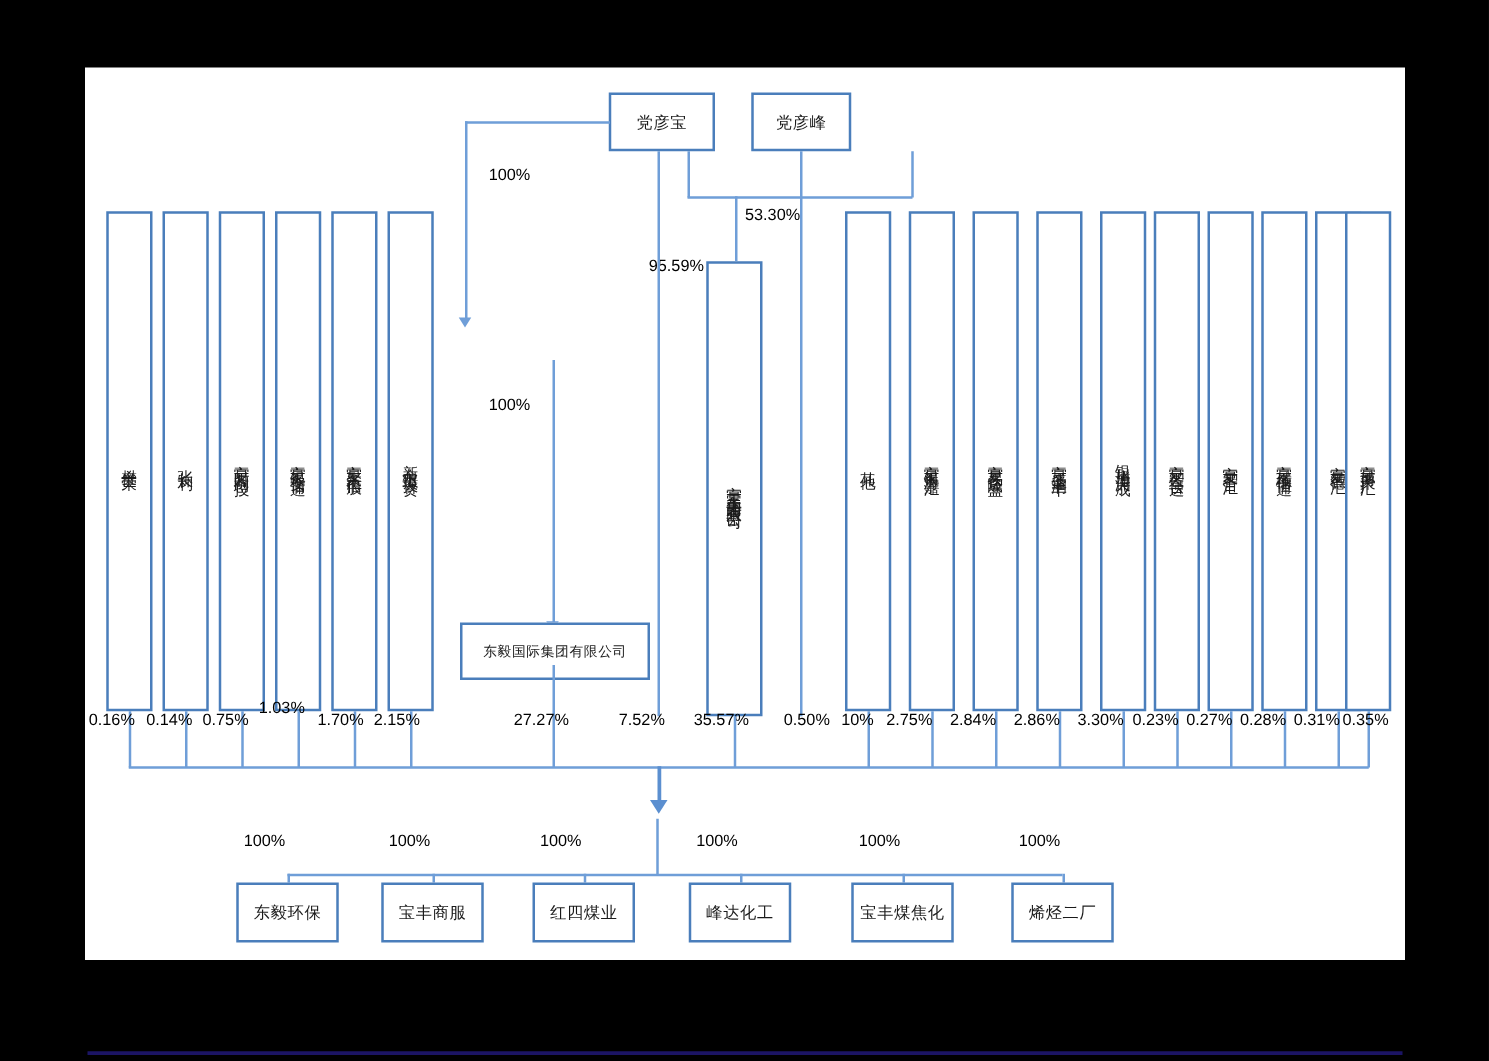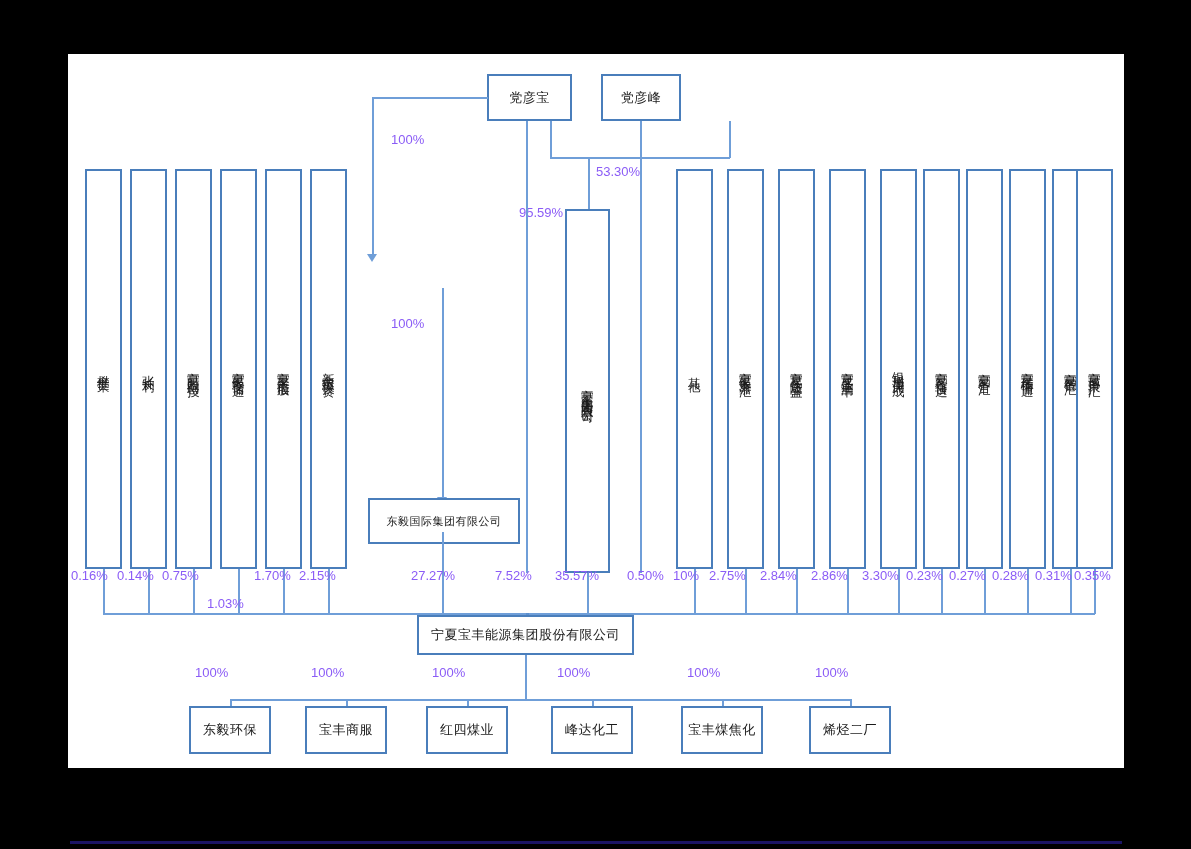--- a/index.html
+++ b/index.html
@@ -11,21 +11,21 @@
 
   .box{position:absolute;box-sizing:border-box;border:2px solid #4a7ebb;background:#fff;
        display:flex;align-items:center;justify-content:center;text-align:center;
        font-family:"DejaVu Sans","Liberation Sans",sans-serif;color:#1a1a1a;}
   .box.h{font-size:13px;letter-spacing:.5px;}
   .vbox{position:absolute;box-sizing:border-box;border:2px solid #4a7ebb;background:#fff;
         display:flex;align-items:center;justify-content:center;}
   .vtext{writing-mode:vertical-rl;text-orientation:upright;font-size:12.5px;line-height:1.55;
          letter-spacing:2.5px;color:#1a1a1a;font-family:"DejaVu Sans","Liberation Sans",sans-serif;
          white-space:nowrap;}
-  .pct{position:absolute;font-size:13px;color:#8b5cf6;white-space:nowrap;
+  .pct{position:absolute;font-size:13px;color:#000000;white-space:nowrap;
        font-family:"Liberation Sans","DejaVu Sans",sans-serif;}
   .ln{position:absolute;background:#6f9ed8;}
   .lnv{width:1.6px;}
   .lnh{height:1.6px;}
   .lnthick{background:#5b8fd0;}
   .arrow{position:absolute;width:0;height:0;border-left:5px solid transparent;
          border-right:5px solid transparent;border-top:8px solid #6f9ed8;}
   .arrow.big{border-left:7px solid transparent;border-right:7px solid transparent;
              border-top:11px solid #5b8fd0;}
 </style>
@@ -94,21 +94,21 @@
     <div class="ln lnv" style="left:80px;top:515px;height:45px;"></div>
     <div class="ln lnv" style="left:125px;top:515px;height:45px;"></div>
     <div class="ln lnv" style="left:170px;top:515px;height:45px;"></div>
     <div class="ln lnv" style="left:215px;top:515px;height:45px;"></div>
     <div class="ln lnv" style="left:260px;top:515px;height:45px;"></div>
     <div class="ln lnv" style="left:374px;top:478px;height:82px;"></div>
 
     <div class="pct" style="left:3px;top:514px;">0.16%</div>
     <div class="pct" style="left:49px;top:514px;">0.14%</div>
     <div class="pct" style="left:94px;top:514px;">0.75%</div>
-    <div class="pct" style="left:139px;top:542px;">1.03%</div>
+    <div class="pct" style="left:139px;top:504px;">1.03%</div>
     <div class="pct" style="left:186px;top:514px;">1.70%</div>
     <div class="pct" style="left:231px;top:514px;">2.15%</div>
 
     <div class="pct" style="left:343px;top:514px;">27.27%</div>
     <div class="pct" style="left:427px;top:514px;">7.52%</div>
     <div class="pct" style="left:487px;top:514px;">35.57%</div>
     <div class="pct" style="left:559px;top:514px;">0.50%</div>
 
     <div class="ln lnv" style="left:519px;top:519px;height:41px;"></div>
 
@@ -163,23 +163,20 @@
     <div class="pct" style="left:881px;top:514px;">0.27%</div>
     <div class="pct" style="left:924px;top:514px;">0.28%</div>
     <div class="pct" style="left:967px;top:514px;">0.31%</div>
     <div class="pct" style="left:1006px;top:514px;">0.35%</div>
 
     <div class="ln lnh" style="left:35px;top:559px;width:992px;"></div>
 
     <div class="ln lnv lnthick" style="left:458px;top:559px;height:33px;width:3px;"></div>
     <div class="arrow big" style="left:452px;top:586px;"></div>
 
-    <div class="box h" style="left:349px;top:561px;width:217px;height:40px;font-size:13px;">
-      <span>宁夏宝丰能源集团股份有限公司</span>
-    </div>
 
     <div class="ln lnv" style="left:457px;top:601px;height:45px;"></div>
     <div class="ln lnh" style="left:162px;top:645px;width:620px;"></div>
 
     <div class="ln lnv" style="left:162px;top:645px;height:25px;"></div>
     <div class="arrow" style="left:157px;top:667px;"></div>
     <div class="ln lnv" style="left:278px;top:645px;height:25px;"></div>
     <div class="arrow" style="left:273px;top:667px;"></div>
     <div class="ln lnv" style="left:399px;top:645px;height:25px;"></div>
     <div class="arrow" style="left:394px;top:667px;"></div>

